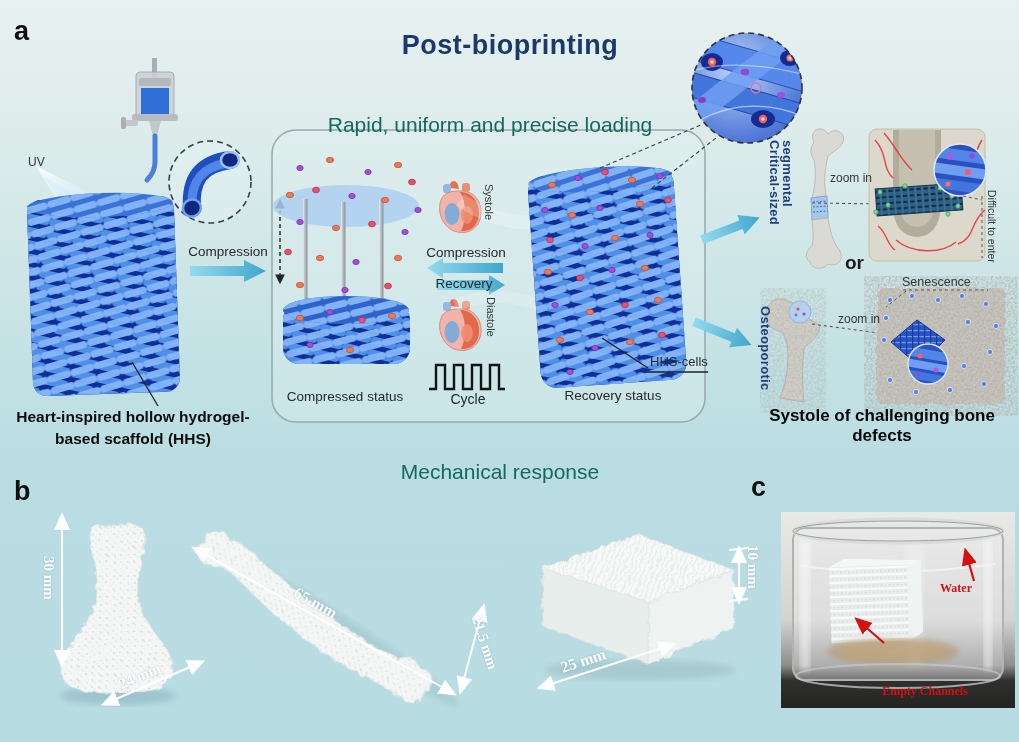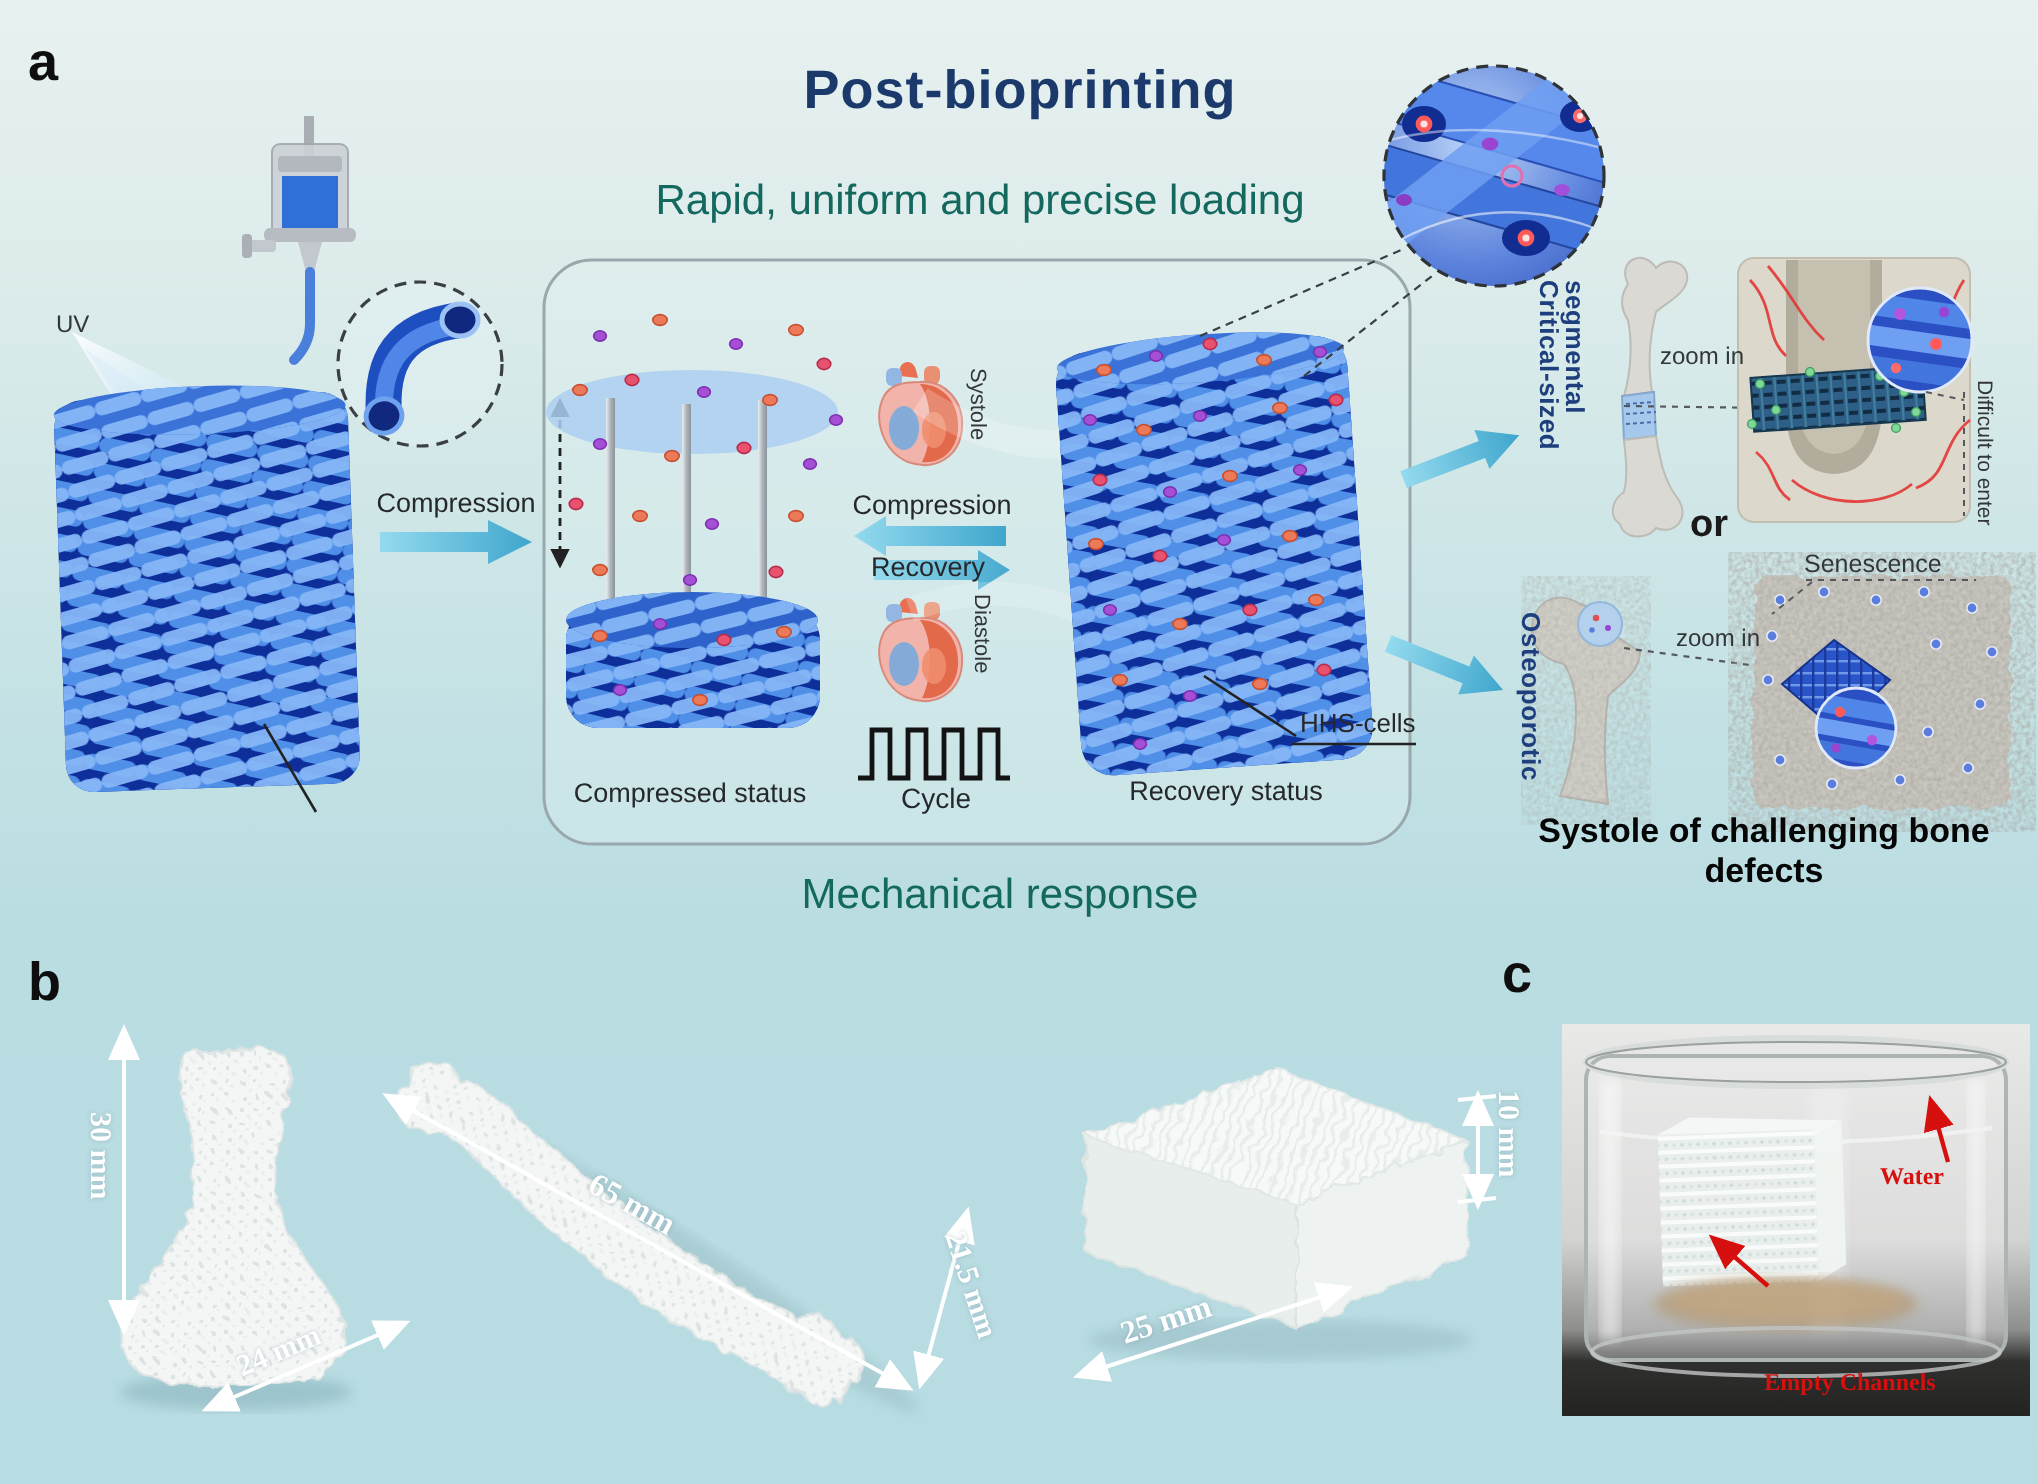--- a/index.html
+++ b/index.html
@@ -4,21 +4,21 @@
 <style>
   html,body{margin:0;padding:0;background:#fff;}
   .stage{position:relative;width:1019px;height:742px;overflow:hidden;
     background:linear-gradient(180deg,#e7f1f0 0%,#ddeceb 18%,#cfe6e7 35%,#c2e1e4 50%,#badde2 62%,#b7dce2 100%);
     font-family:"Liberation Sans",sans-serif;color:#232629;}
   .art{position:absolute;left:0;top:0;z-index:1;}
   .t{position:absolute;z-index:2;line-height:1.15;}
   .center{text-align:center;}
   .panlbl{font-size:27px;font-weight:bold;color:#0e0e0e;}
   .title{font-size:27px;font-weight:bold;color:#1b3a6b;letter-spacing:.5px;}
-  .sub{font-size:21px;color:#14695f;}
+  .sub{font-size:21px;color:#14695f;margin-top:24px;}
   .small{font-size:13.5px;color:#26292c;text-align:center;}
   .tiny{font-size:12px;color:#33373a;}
   .capt{font-size:15.5px;font-weight:bold;color:#0d0d0d;line-height:1.4;}
   .vert{writing-mode:vertical-rl;}
   .vert2{writing-mode:vertical-lr;}
   .navyside{font-size:13px;font-weight:bold;color:#1e3f7d;letter-spacing:.3px;}
   .serifw{font-family:"Liberation Serif",serif;font-weight:bold;color:#ffffff;font-size:15px;text-shadow:0 0 2px rgba(120,150,160,.5);}
   .red{font-family:"Liberation Serif",serif;font-weight:bold;color:#d60f0f;font-size:12px;}
   .repair{font-size:17px;font-weight:bold;color:#060606;}
   .orx{font-size:19px;font-weight:600;color:#1a1a1a;}
@@ -458,20 +458,24 @@
   <line x1="974" y1="581" x2="967" y2="556" stroke="#d60f0f" stroke-width="2.2" marker-end="url(#ar)"></line>
   <line x1="884" y1="643" x2="861" y2="623" stroke="#d60f0f" stroke-width="2.2" marker-end="url(#ar)"></line>
 </g>
 </svg>
 
 <div class="t panlbl" style="left:14px;top:16px;">a</div>
 <div class="t title center" style="left:300px;top:30px;width:420px;">Post-bioprinting</div>
 <div class="t sub center" style="left:280px;top:89px;width:420px;">Rapid, uniform and precise loading</div>
 <div class="t tiny" style="left:28px;top:156px;">UV</div>
 <div class="t small center" style="left:186px;top:244px;width:84px;">Compression</div>
+<div class="t capt center" style="left:4px;top:406px;width:258px;">
+  <span>Heart-inspired hollow hydrogel-</span><br>
+  <span>based scaffold (HHS)</span>
+</div>
 <div class="t small center" style="left:278px;top:389px;width:134px;">Compressed status</div>
 <div class="t tiny vert2" style="left:482px;top:184px;height:52px;font-size:11px;">Systole</div>
 <div class="t small center" style="left:424px;top:245px;width:84px;">Compression</div>
 <div class="t small center" style="left:430px;top:276px;width:68px;">Recovery</div>
 <div class="t tiny vert2" style="left:484px;top:297px;height:58px;font-size:11px;">Diastole</div>
 <div class="t small center" style="left:438px;top:391px;width:60px;font-size:14px;">Cycle</div>
 <div class="t small" style="left:650px;top:355px;font-size:13px;">HHS-cells</div>
 <div class="t small center" style="left:556px;top:388px;width:114px;">Recovery status</div>
 <div class="t sub center" style="left:380px;top:436px;width:240px;">Mechanical response</div>
 <div class="t navyside vert2" style="left:768px;top:140px;height:132px;line-height:13px;">

